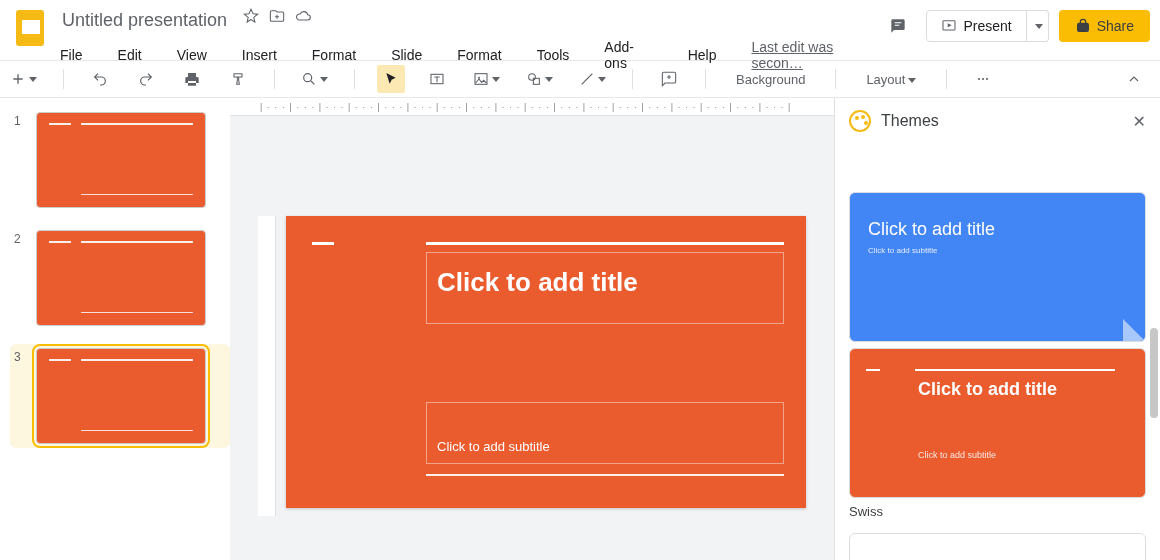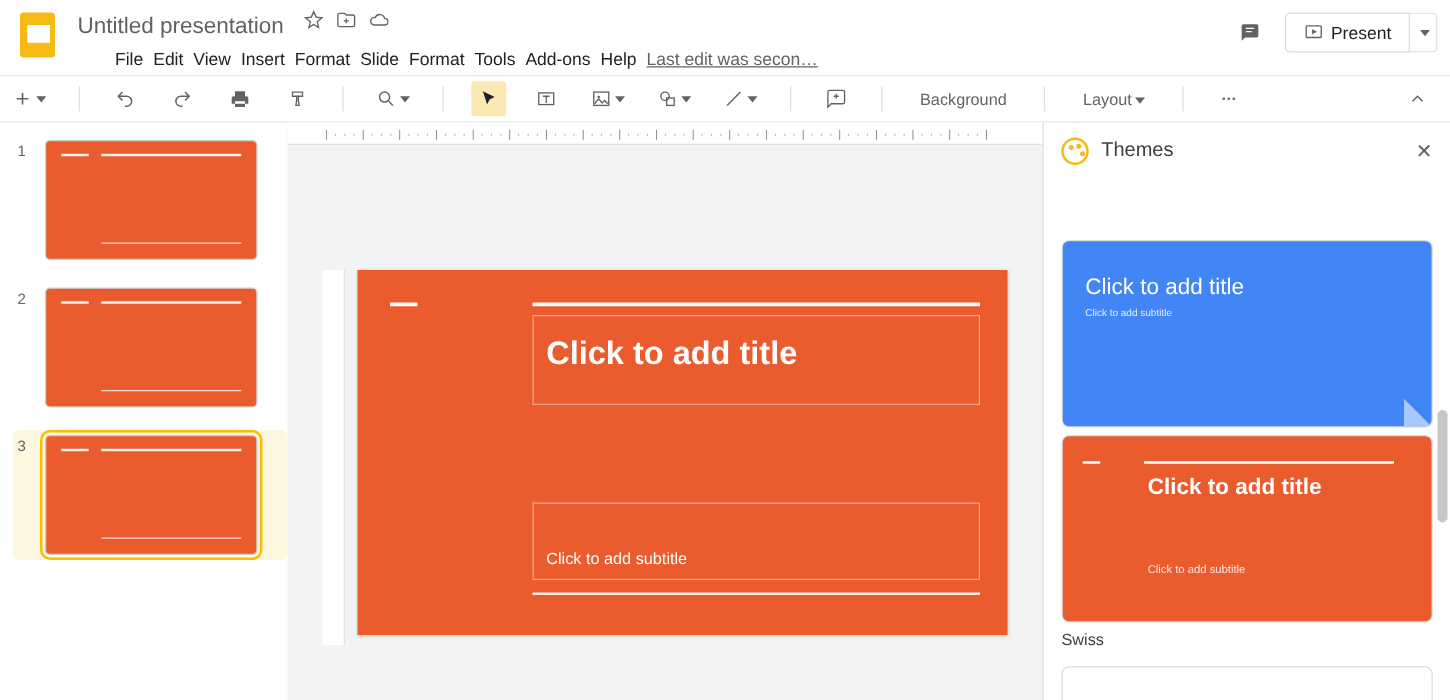--- a/index.html
+++ b/index.html
@@ -6,21 +6,21 @@
   body { font-family: Arial, "Helvetica Neue", sans-serif; font-size: 13px; color: #202124; width: 1160px; height: 560px; overflow: hidden; background: #fff; }
   .header { display: flex; align-items: flex-start; padding: 8px 10px 0 10px; height: 60px; }
   .logo { width: 40px; height: 40px; margin-right: 8px; display: flex; align-items: center; justify-content: center; }
   .logo-box { width: 28px; height: 36px; background: #f5ba14; border-radius: 3px; position: relative; }
   .logo-box::after { content: ""; position: absolute; left: 6px; top: 10px; width: 16px; height: 12px; background: #fff; border: 1px solid #fff; }
   .title-block { flex: 1; }
   .title-row { display: flex; align-items: flex-start; gap: 12px; }
   .doc-title { font-size: 18px; color: #5f6368; padding: 2px 4px; }
   .title-icons { display: flex; gap: 10px; color: #5f6368; align-items: center; }
   .title-icons span { cursor: pointer; }
-  .menu-row { display: flex; align-items: center; gap: 4px; margin-top: 4px; font-size: 14px; color: #202124; margin-left: 32px; }
+  .menu-row { display: flex; align-items: center; gap: 31px; margin-top: 4px; font-size: 14px; color: #202124; }
   .menu-row span { cursor: pointer; padding: 2px 2px; }
   .last-edit { color: #5f6368; text-decoration: underline; cursor: pointer; font-size: 14px; }
   .header-right { display: flex; align-items: center; gap: 10px; margin-left: auto; }
   .comment-btn { width: 36px; height: 36px; display: flex; align-items: center; justify-content: center; color: #5f6368; cursor: pointer; border-radius: 4px; }
   .present-group { display: flex; }
   .present-btn { display: flex; align-items: flex-start; gap: 6px; border: 1px solid #dadce0; border-radius: 4px 0 0 4px; padding: 7px 14px; font-size: 14px; cursor: pointer; background: #fff; }
   .present-drop { border: 1px solid #dadce0; border-left: none; border-radius: 0 4px 4px 0; width: 22px; display: flex; align-items: center; justify-content: center; cursor: pointer; }
   .share-btn { background: #fbbc04; color: #3c4043; font-weight: 500; border-radius: 4px; padding: 8px 16px; display: flex; align-items: center; gap: 6px; cursor: pointer; font-size: 14px; }
   .toolbar { height: 38px; border-top: 1px solid #e8e8e8; border-bottom: 1px solid #e8e8e8; display: flex; align-items: center; padding: 0 6px; gap: 18px; color: #5f6368; }
   .tb-btn { min-width: 28px; height: 28px; display: flex; align-items: center; justify-content: center; cursor: pointer; border-radius: 2px; padding: 0 4px; font-size: 13px; }
@@ -122,20 +122,27 @@
         <svg viewBox="0 0 24 24">
             <rect x="3" y="4" width="18" height="14" rx="1" fill="none" stroke="#5f6368" stroke-width="1.6"></rect>
             <path d="M10 8l6 3-6 3z" fill="#5f6368"></path>
           </svg>
         <span>Present</span>
       </div>
       <div class="present-drop">
           <span class="tri-down"></span>
         </div>
     </div>
+    <div class="share-btn">
+      <svg viewBox="0 0 24 24" width="14" height="14">
+          <path d="M17 8h1a3 3 0 0 0-3-3h-1V3l-4 4 4 4V9h1a1 1 0 0 1 1 1" fill="none"></path>
+          <path d="M12 1a5 5 0 0 0-5 5v1H6a3 3 0 0 0-3 3v8a3 3 0 0 0 3 3h12a3 3 0 0 0 3-3v-8a3 3 0 0 0-3-3h-1V6a5 5 0 0 0-5-5zm-3 5a3 3 0 1 1 6 0v1H9z" fill="#3c4043"></path>
+        </svg>
+      <span>Share</span>
+    </div>
   </div>
 </div>
 
 <div class="toolbar">
   <div class="tb-btn">
       <svg viewBox="0 0 24 24">
         <path d="M12 5v14m-7-7h14" stroke="#5f6368" stroke-width="2"></path>
       </svg>
       <span class="tri-down"></span>
     </div>

